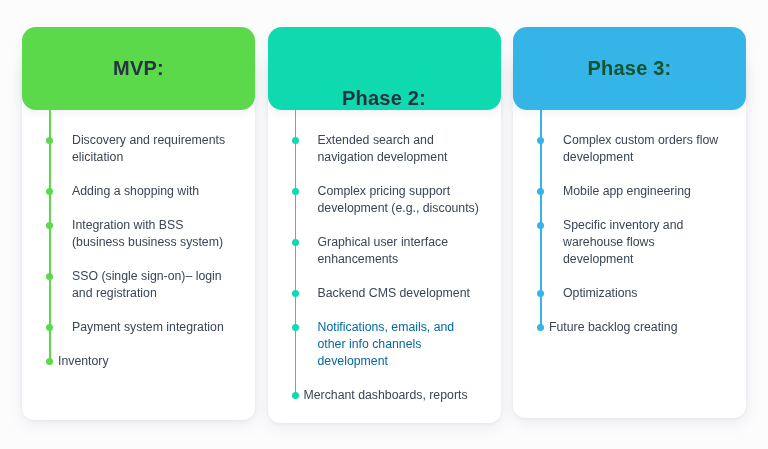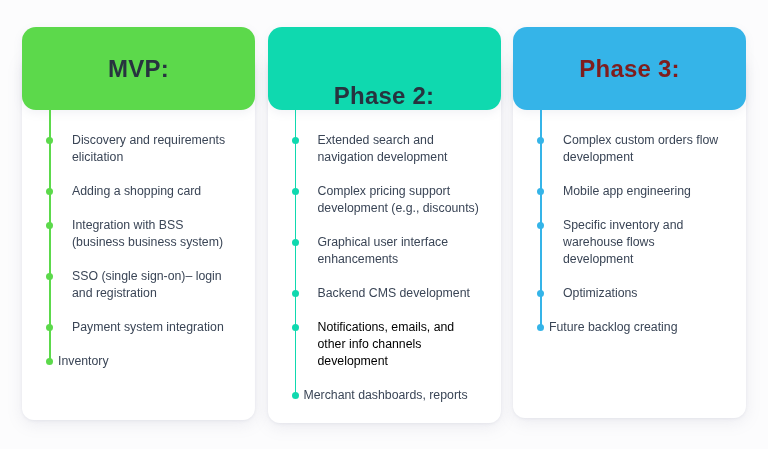--- a/index.html
+++ b/index.html
@@ -49,21 +49,21 @@
     position: relative;
     z-index: 2;
     height: 83px;
     border-radius: 14px;
     display: flex;
     align-items: center;
     justify-content: center;
     box-shadow: 0 3px 10px rgba(120, 125, 155, 0.10);
   }
   .card-header .title {
-    font-size: 24px;
+    font-size: 20px;
     font-weight: bold;
     color: #27333f;
     letter-spacing: 0.2px;
   }
 
   .list-wrap {
     position: relative;
     z-index: 2;
     padding: 22px 14px 0 0;
   }
@@ -127,21 +127,21 @@
     </div>
     <div class="list-wrap">
       <div class="rail" style="background: rgb(92, 217, 75); bottom: auto; height: 265.5px; top: -14px;"></div>
       <ul class="items">
         <li style="color: rgb(58, 69, 86);">
           <span class="dot" style="background: rgb(92, 217, 75);"></span>
           <span>Discovery and requirements elicitation</span>
         </li>
         <li style="color: rgb(58, 69, 86);">
           <span class="dot" style="background: rgb(92, 217, 75);"></span>
-          <span>Adding a shopping card</span>
+          <span>Adding a shopping with</span>
         </li>
         <li style="color: rgb(58, 69, 86);">
           <span class="dot" style="background: rgb(92, 217, 75);"></span>
           <span>Integration with BSS (business business system)</span>
         </li>
         <li style="color: rgb(58, 69, 86);">
           <span class="dot" style="background: rgb(92, 217, 75);"></span>
           <span>SSO (single sign-on)– login and registration</span>
         </li>
         <li style="color: rgb(58, 69, 86);">
@@ -173,36 +173,36 @@
           <span>Complex pricing support development (e.g., discounts)</span>
         </li>
         <li style="color: rgb(58, 69, 86);">
           <span class="dot" style="background: rgb(15, 217, 175);"></span>
           <span>Graphical user interface enhancements</span>
         </li>
         <li style="color: rgb(58, 69, 86);">
           <span class="dot" style="background: rgb(15, 217, 175);"></span>
           <span>Backend CMS development</span>
         </li>
-        <li style="color: #000000;">
+        <li style="color: #0369a1;">
           <span class="dot" style="background: rgb(15, 217, 175);"></span>
           <span>Notifications, emails, and other info channels development</span>
         </li>
         <li style="color: rgb(58, 69, 86);">
           <span class="dot" style="background: rgb(15, 217, 175);"></span>
           <span>Merchant dashboards, reports</span>
         </li>
       </ul>
     </div>
   </div>
 
   <div class="column col-3">
     <div class="card-body"></div>
     <div class="card-header" style="background: rgb(53, 180, 232);">
-      <span class="title" style="color: #7f1d1d;">Phase 3:</span>
+      <span class="title" style="color: #14532d;">Phase 3:</span>
     </div>
     <div class="list-wrap">
       <div class="rail" style="background: rgb(53, 180, 232); bottom: auto; height: 231.5px; top: -14px;"></div>
       <ul class="items">
         <li style="color: rgb(58, 69, 86);">
           <span class="dot" style="background: rgb(53, 180, 232);"></span>
           <span>Complex custom orders flow development</span>
         </li>
         <li style="color: rgb(58, 69, 86);">
           <span class="dot" style="background: rgb(53, 180, 232);"></span>

